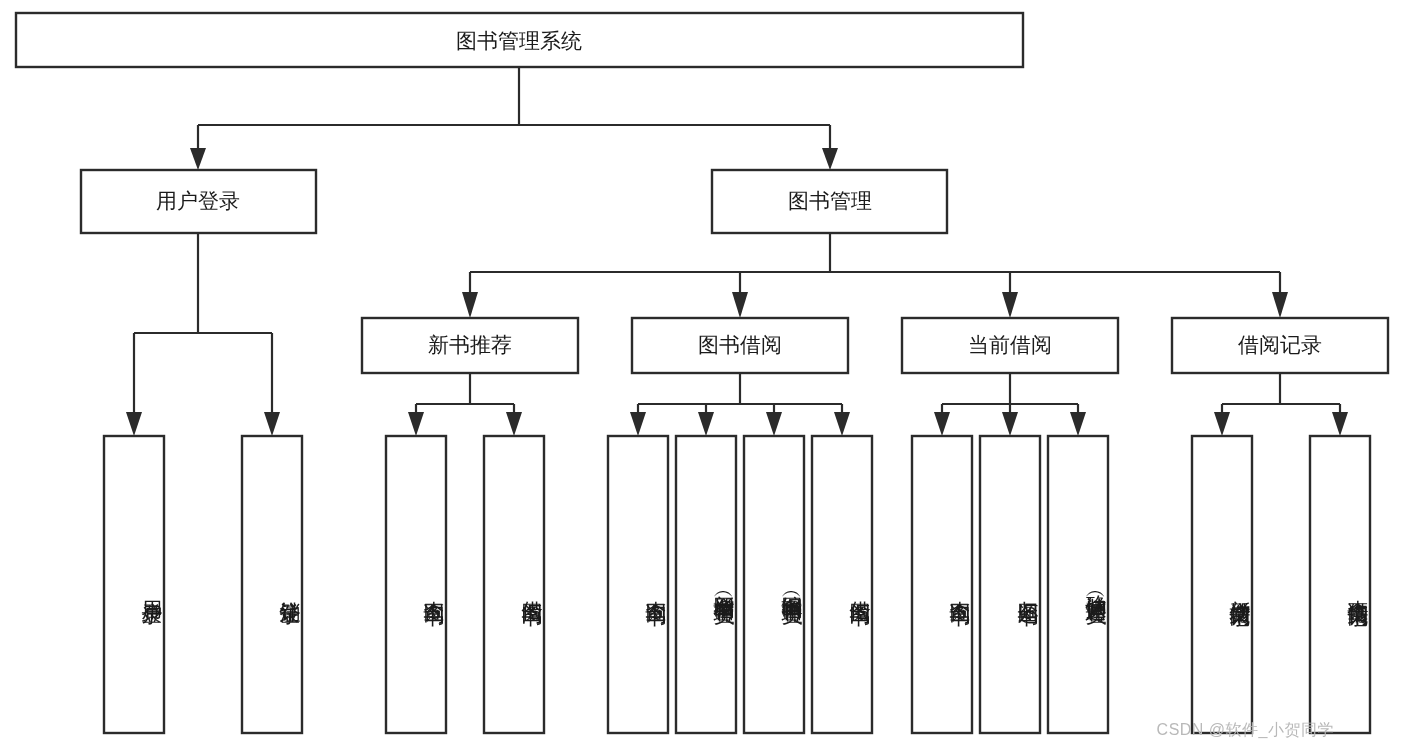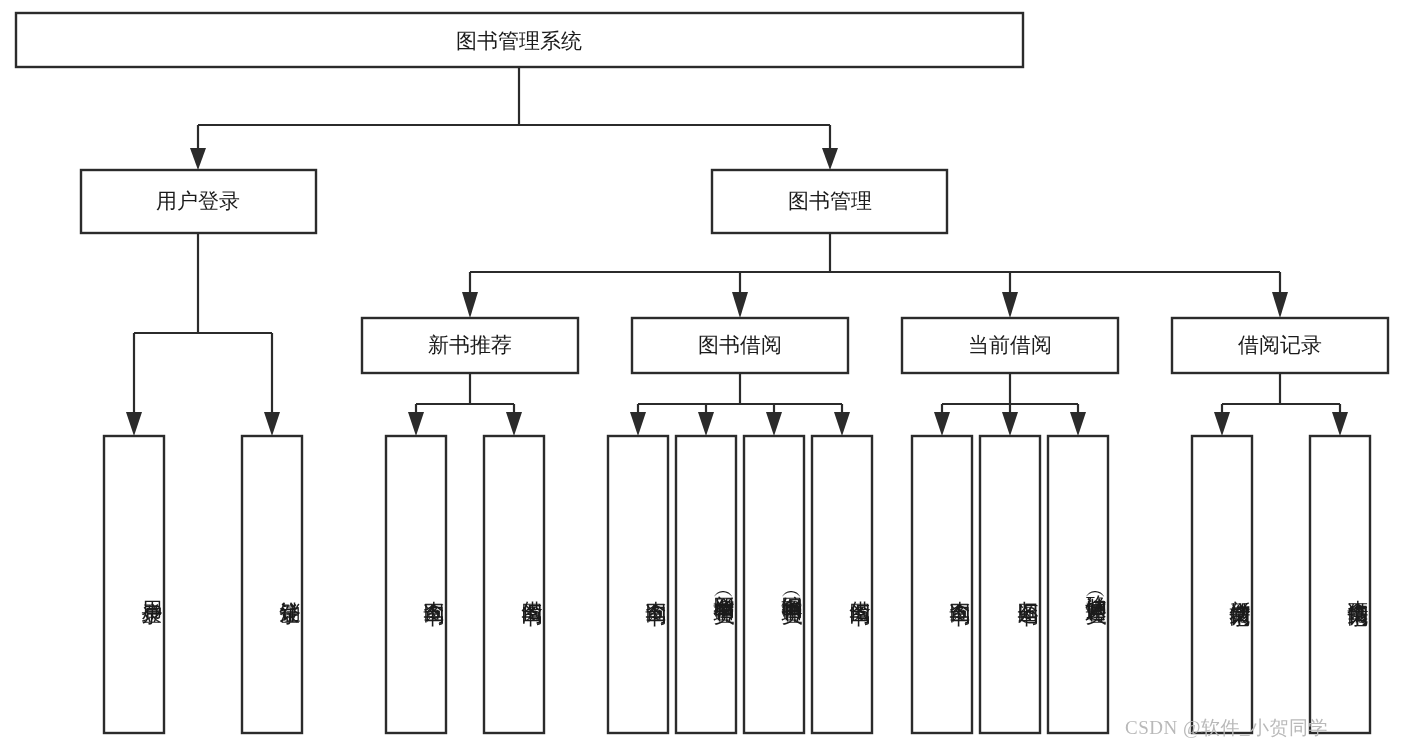--- a/index.html
+++ b/index.html
@@ -61,24 +61,24 @@
     color: #1b1b1b;
     letter-spacing: 1.5px;
     text-align: center;
     pointer-events: none;
     display: flex;
     align-items: flex-start;
     justify-content: center;
   }
   .watermark {
     position: absolute;
-    right: 16px;
+    right: 10px;
     bottom: 6px;
-    font-family: Liberation Serif, serif;
-    font-size: 19px;
+    font-family: Liberation Sans, sans-serif;
+    font-size: 16px;
     color: #b9b9b9;
     letter-spacing: 0.5px;
     white-space: nowrap;
   }
 </style>
 </head>
 <body>
 
 <div id="diagram-root">
 

